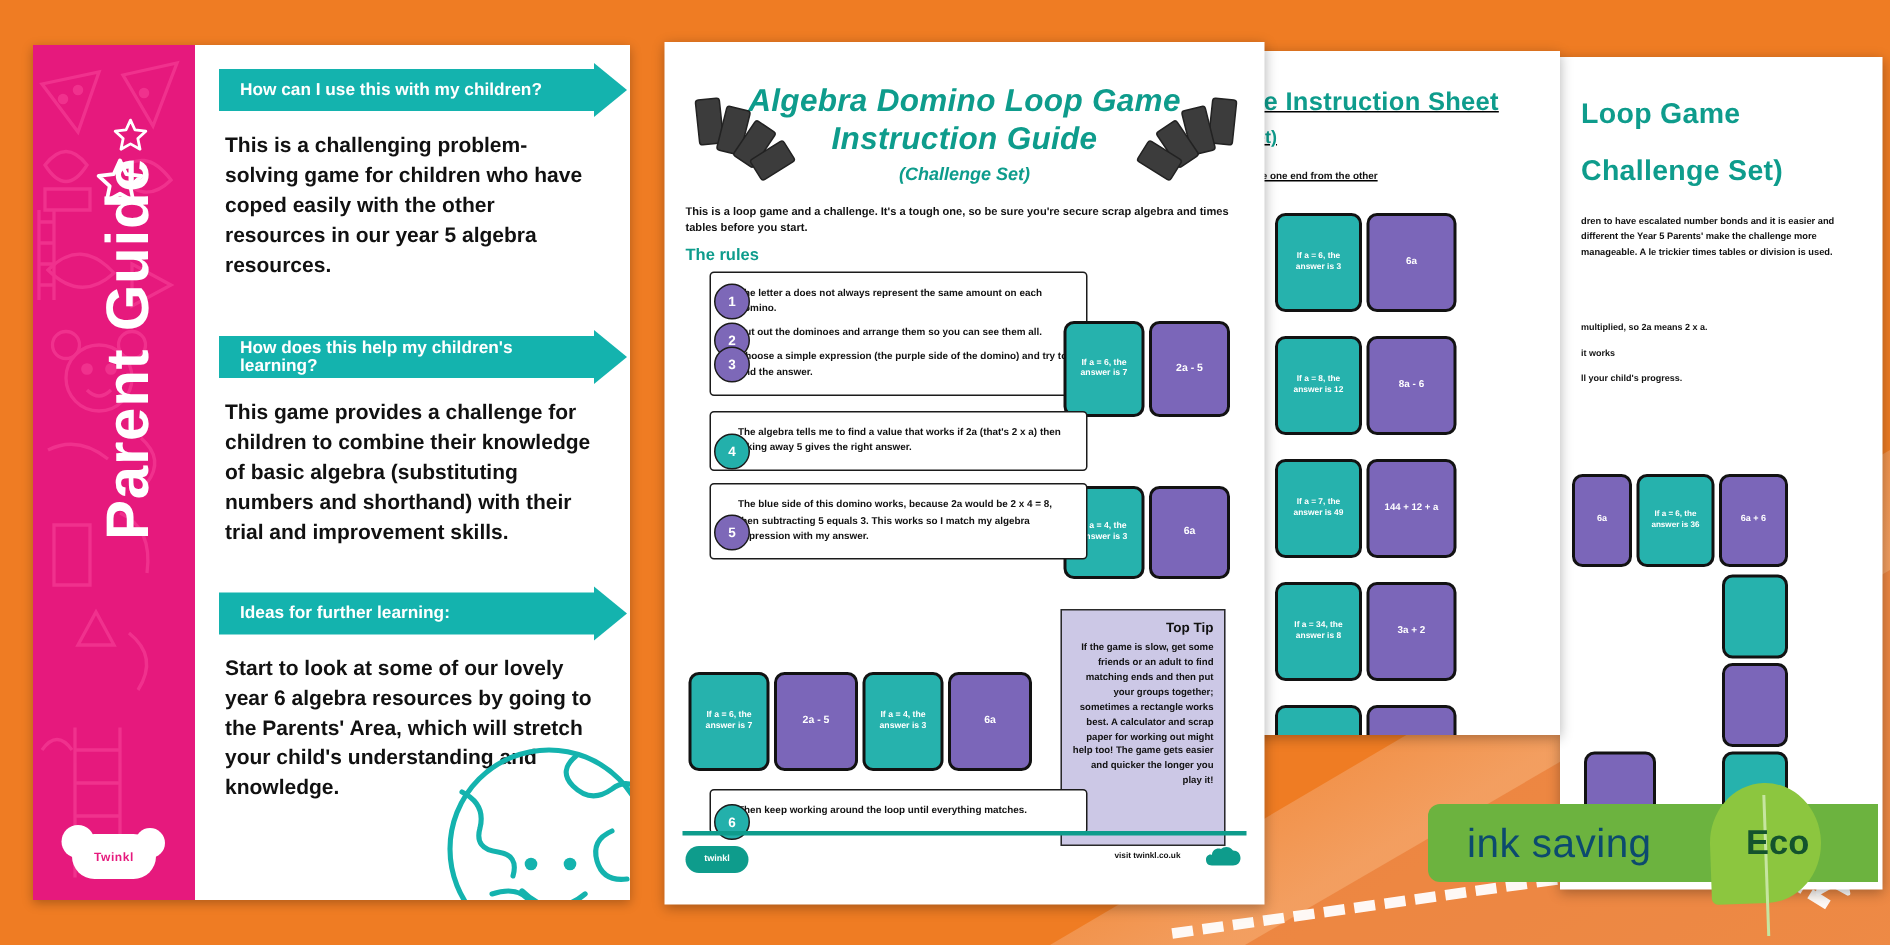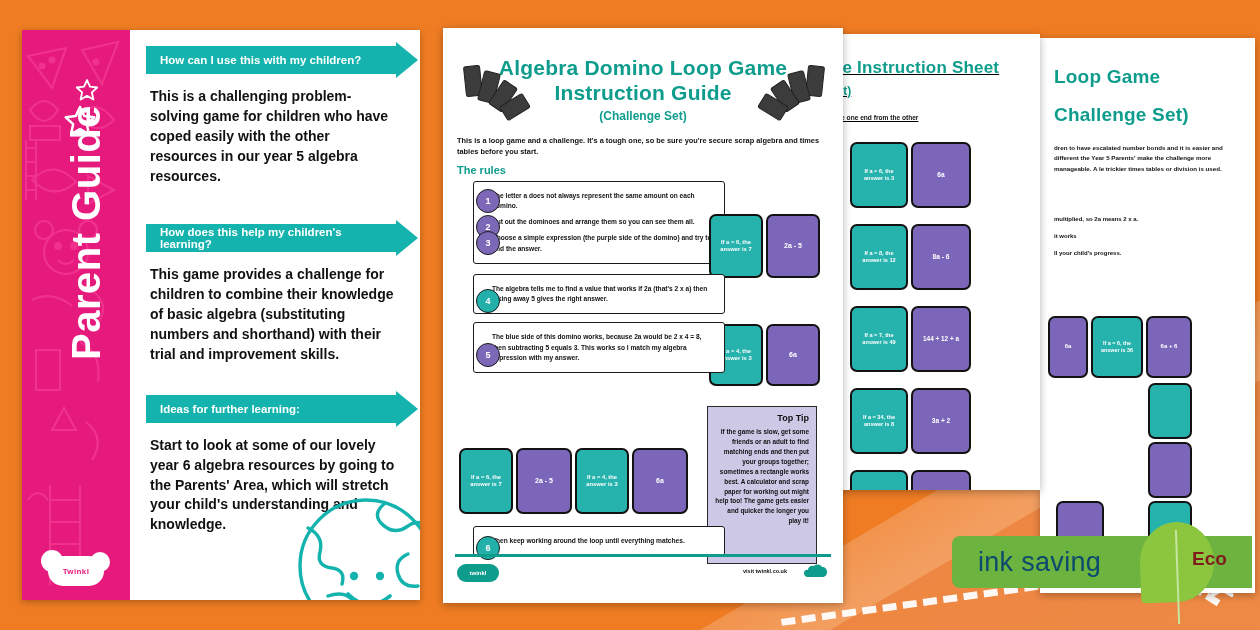--- a/index.html
+++ b/index.html
@@ -151,21 +151,21 @@
     color:#0c4a6e;font-size:27px;margin-left:26px;letter-spacing:.3px;
   }
   .eco-leaf{
     position:absolute;left:188px;top:-14px;width:74px;height:80px;
     background:#8cc63f;border-radius:50% 50% 50% 4px;transform:rotate(-2deg);
   }
   .eco-leaf .vein{
     position:absolute;left:50%;top:8px;bottom:-22px;width:2px;margin-left:-1px;background:#c6e5a0;
   }
   .eco-word{
-    position:absolute;left:212px;top:12px;color:#7f1d1d;font-size:19px;font-weight:bold;z-index:4;margin-left:28px;
+    position:absolute;left:212px;top:12px;color:#14532d;font-size:23px;font-weight:bold;z-index:4;
   }
 </style>
 </head>
 <body>
 
 <div class="stage">
 
   <div class="bg-base"></div>
   <div class="bg-wedge"></div>
   <div class="bg-wedge2"></div>
@@ -259,21 +259,21 @@
     </svg>
     <svg style="position:absolute;right:16px;top:34px;" width="70" height="66" viewBox="0 0 70 66">
       <g fill="#3c3c3c" stroke="#222" stroke-width="1">
         <rect x="50" y="4" width="16" height="30" rx="2" transform="rotate(6 58 19)"></rect>
         <rect x="34" y="10" width="16" height="30" rx="2" transform="rotate(-14 42 25)"></rect>
         <rect x="20" y="20" width="16" height="28" rx="2" transform="rotate(-34 28 34)"></rect>
         <rect x="8" y="32" width="16" height="26" rx="2" transform="rotate(-58 16 45)"></rect>
       </g>
     </svg>
 
-    <div style="padding-top:28px;">
+    <div style="padding-top:28px;font-style:italic;">
       <div class="is-title">Algebra Domino Loop Game</div>
       <div class="is-title">Instruction Guide</div>
       <div class="is-sub">(Challenge Set)</div>
     </div>
 
     <div class="is-intro">This is a loop game and a challenge. It's a tough one, so be sure you're secure scrap algebra and times tables before you start.</div>
     <div class="is-rules-h">The rules</div>
 
     <div class="rulebox" style="width:224px;">
       <div style="position:relative;">

